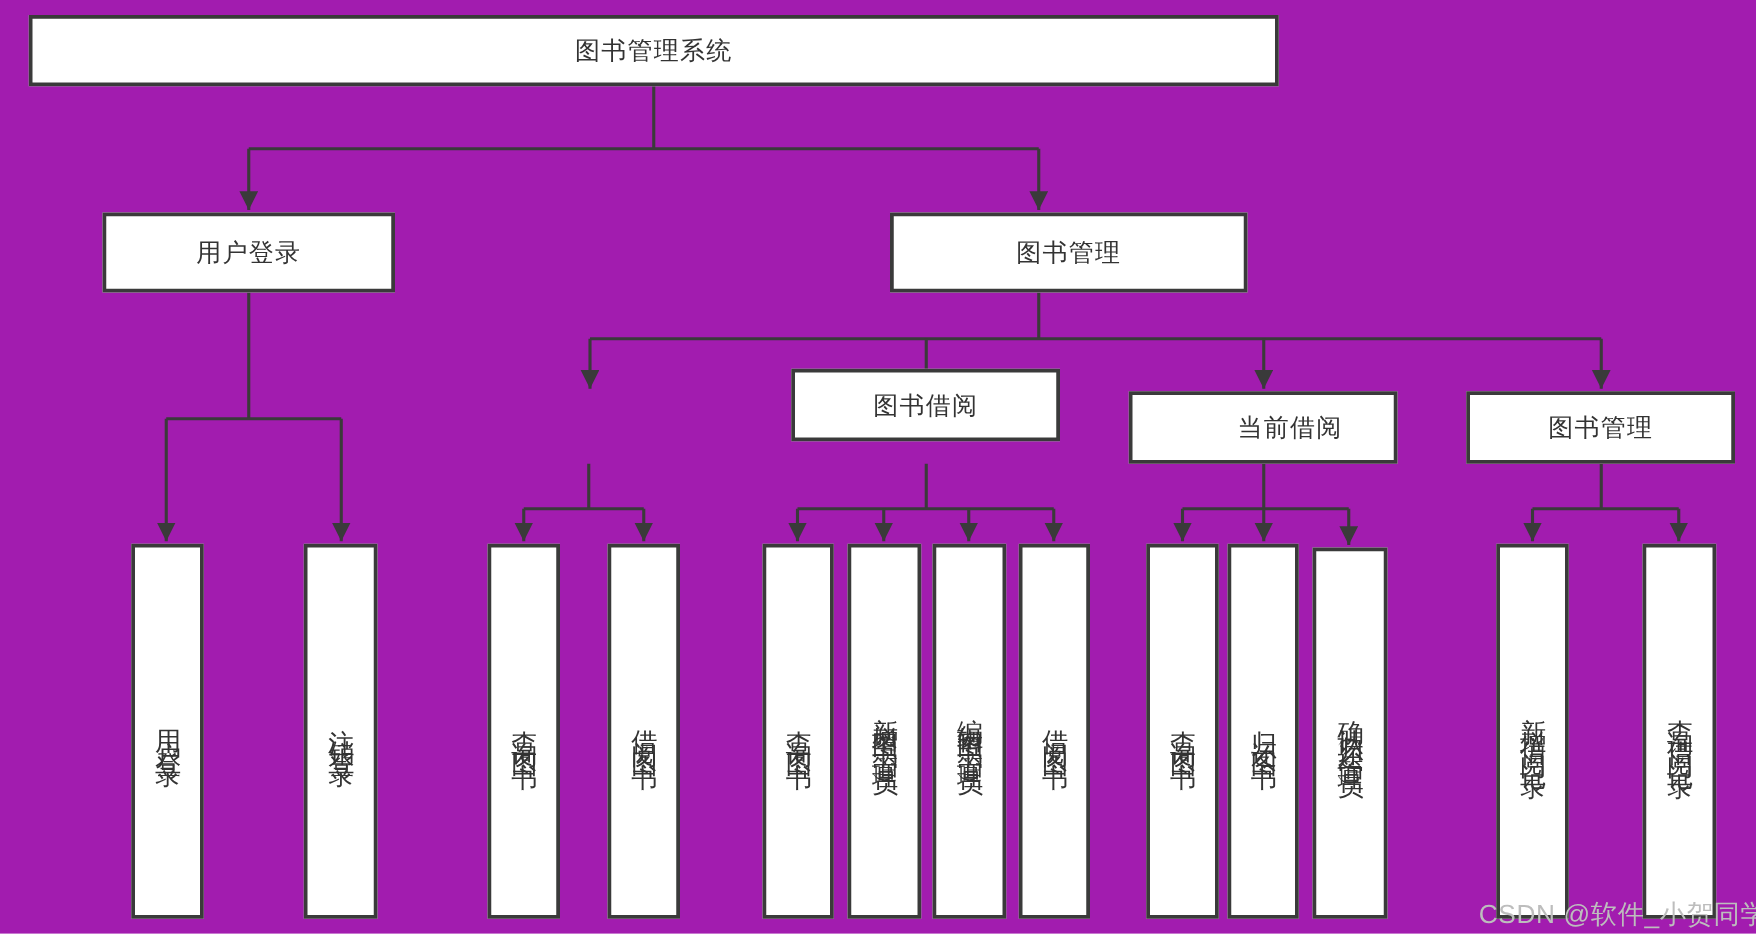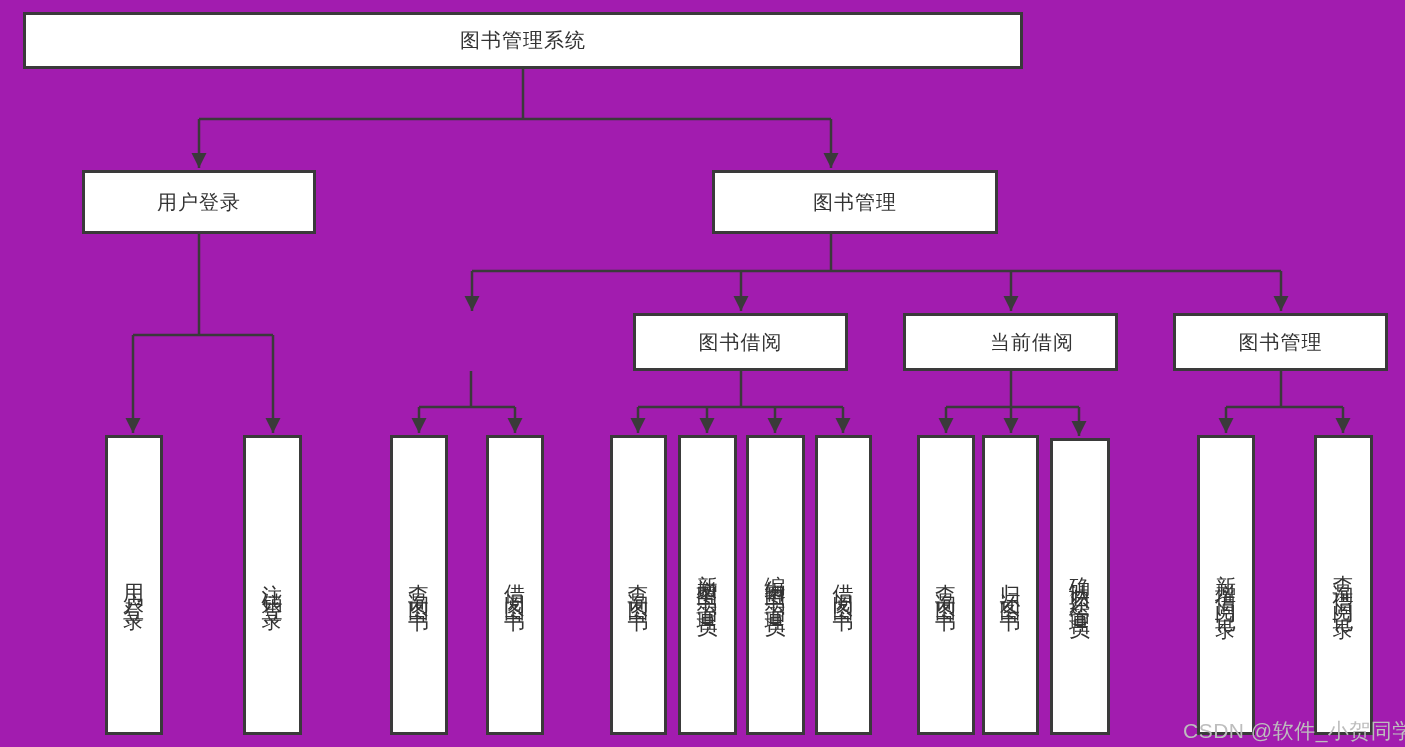--- a/index.html
+++ b/index.html
@@ -77,21 +77,21 @@
       <path d="M1226,407 V433" marker-end="url(#ah)"></path>
       <path d="M1343,407 V433" marker-end="url(#ah)"></path>
     </g>
   </svg>
 
   <div class="box hbox" style="left:23px;top:12px;width:1000px;height:57px;">图书管理系统</div>
 
   <div class="box hbox" style="left:82px;top:170px;width:234px;height:64px;">用户登录</div>
   <div class="box hbox" style="left:712px;top:170px;width:286px;height:64px;">图书管理</div>
 
-  <div class="box hbox" style="left:633px;top:313px;width:215px;height:58px;">图书借阅</div>
+  <div class="box hbox" style="left:633px;top:295px;width:215px;height:58px;">图书借阅</div>
   <div class="box hbox" style="left:903px;top:313px;width:215px;height:58px;padding-left:43px;">当前借阅</div>
   <div class="box hbox" style="left:1173px;top:313px;width:215px;height:58px;">图书管理</div>
 
   <div class="box leaf" style="left:105px;top:435px;width:58px;height:300px;">用户登录</div>
   <div class="box leaf" style="left:243px;top:435px;width:59px;height:300px;">注销登录</div>
 
   <div class="box leaf" style="left:390px;top:435px;width:58px;height:300px;">查询图书</div>
   <div class="box leaf" style="left:486px;top:435px;width:58px;height:300px;">借阅图书</div>
 
   <div class="box leaf" style="left:610px;top:435px;width:57px;height:300px;">查询图书</div>

